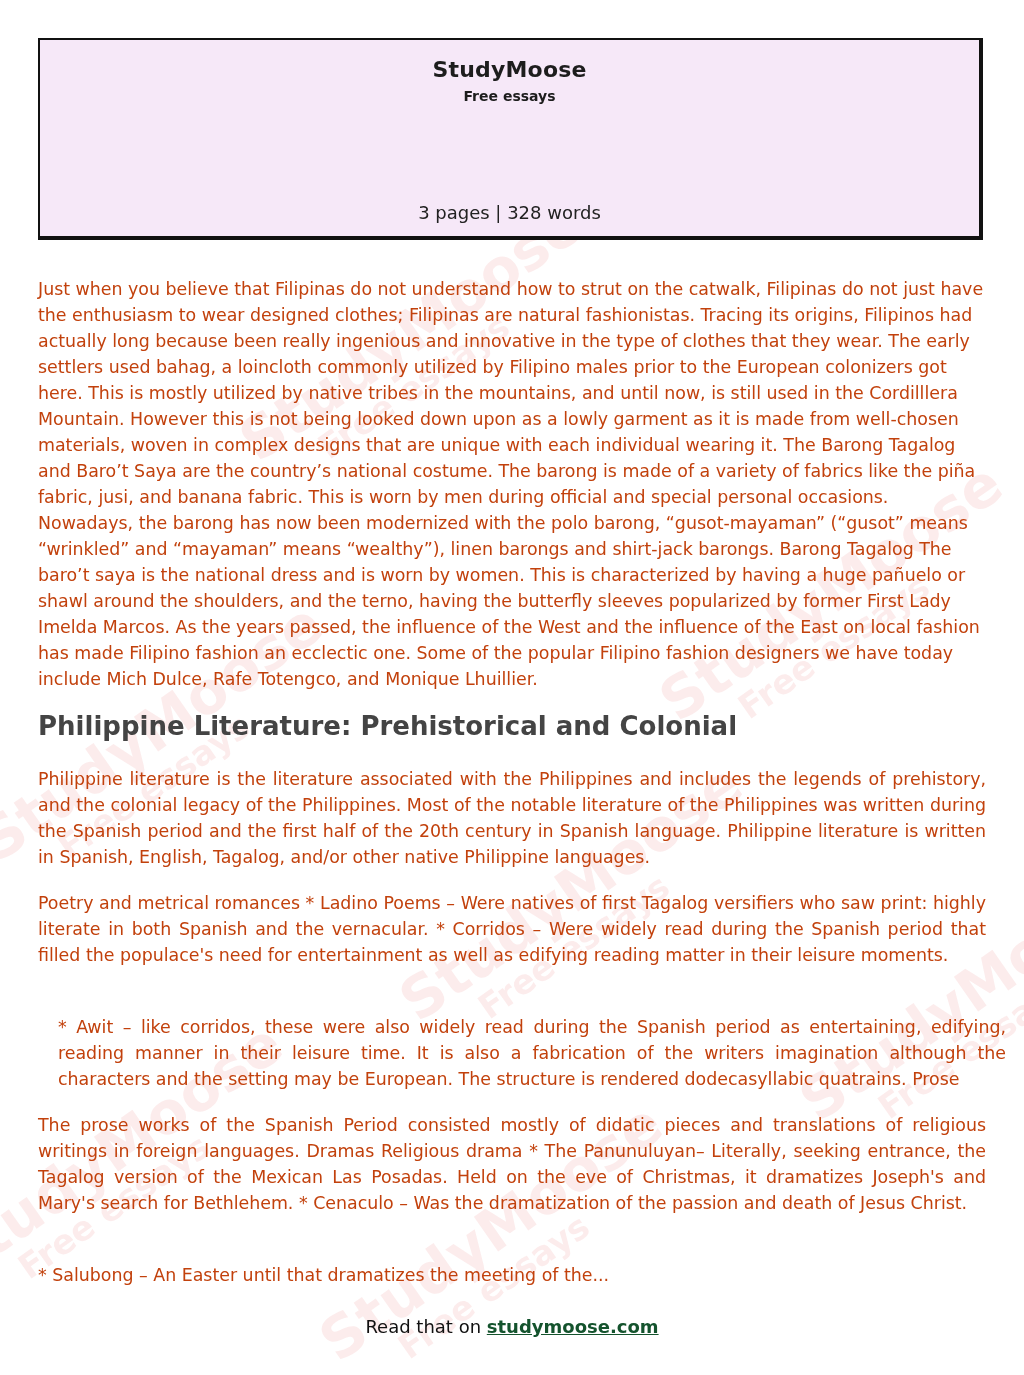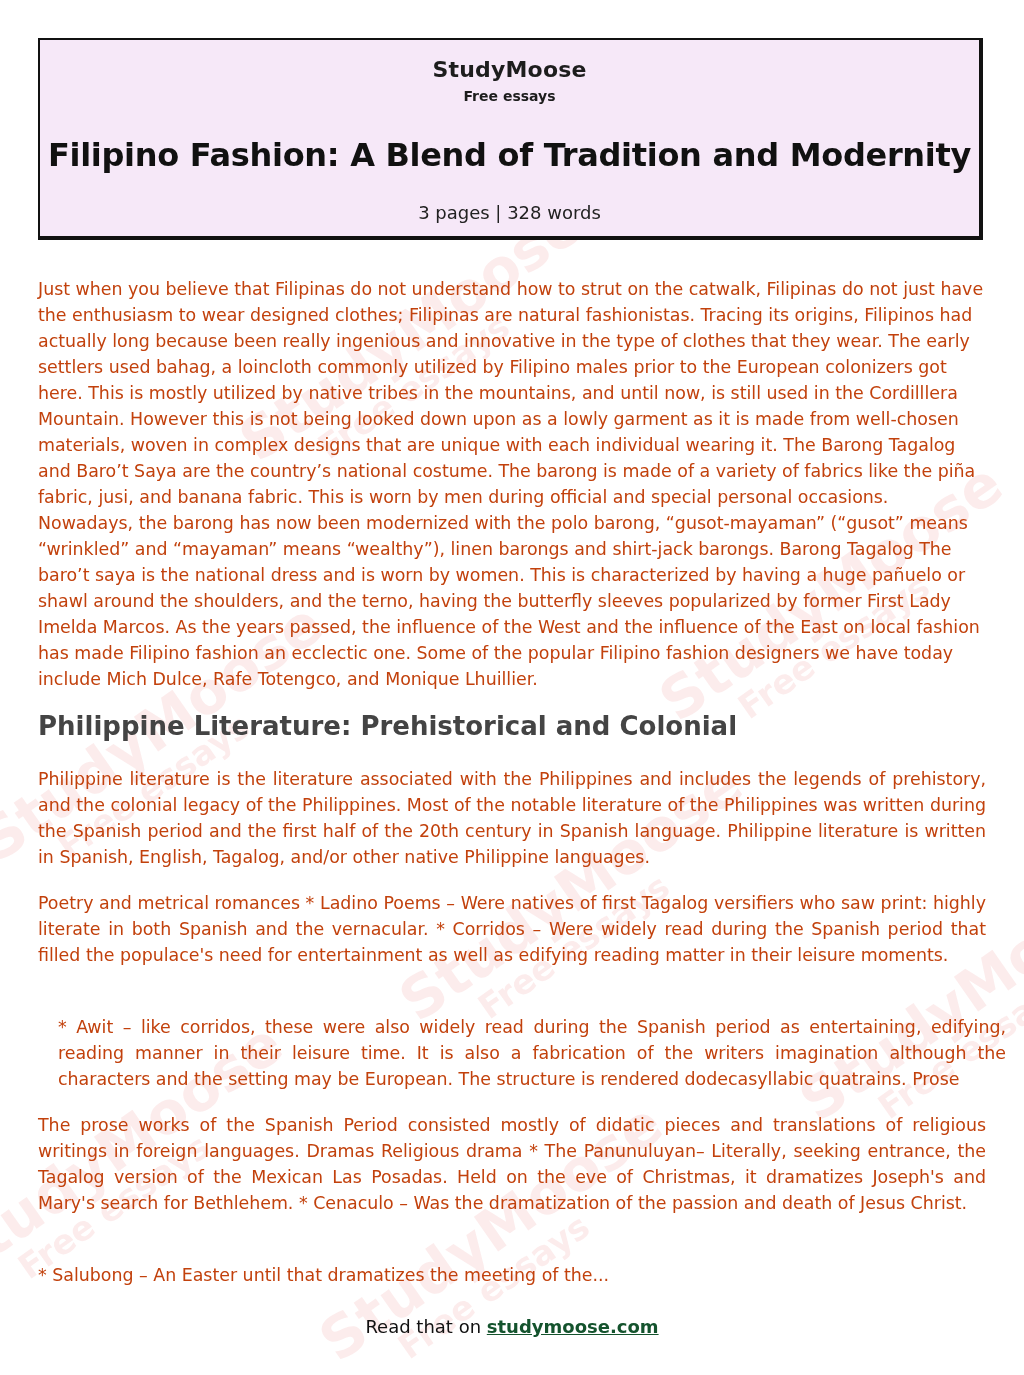--- a/index.html
+++ b/index.html
@@ -152,21 +152,20 @@
     <span class="wm-main">StudyMoose</span>
     <span class="wm-sub">Free essays</span>
   </div>
 </div>
 
 <div class="content">
 
   <div class="header-box">
     <div class="brand">StudyMoose</div>
     <div class="brand-sub">Free essays</div>
-    <h1 class="doc-title">Filipino Fashion: A Blend of Tradition and Modernity</h1>
     <div class="doc-meta">3 pages | 328 words</div>
   </div>
 
   <p class="body-text" style="top:276px;">Just when you believe that Filipinas do not understand how to strut on the catwalk, Filipinas do not just have the enthusiasm to wear designed clothes; Filipinas are natural fashionistas. Tracing its origins, Filipinos had actually long because been really ingenious and innovative in the type of clothes that they wear. The early settlers used bahag, a loincloth commonly utilized by Filipino males prior to the European colonizers got here. This is mostly utilized by native tribes in the mountains, and until now, is still used in the Cordilllera Mountain. However this is not being looked down upon as a lowly garment as it is made from well-chosen materials, woven in complex designs that are unique with each individual wearing it. The Barong Tagalog and Baro’t Saya are the country’s national costume. The barong is made of a variety of fabrics like the piña fabric, jusi, and banana fabric. This is worn by men during official and special personal occasions. Nowadays, the barong has now been modernized with the polo barong, “gusot-mayaman” (“gusot” means “wrinkled” and “mayaman” means “wealthy”), linen barongs and shirt-jack barongs. Barong Tagalog The baro’t saya is the national dress and is worn by women. This is characterized by having a huge pañuelo or shawl around the shoulders, and the terno, having the butterfly sleeves popularized by former First Lady Imelda Marcos. As the years passed, the influence of the West and the influence of the East on local fashion has made Filipino fashion an ecclectic one. Some of the popular Filipino fashion designers we have today include Mich Dulce, Rafe Totengco, and Monique Lhuillier.</p>
 
   <h2 class="section-heading">Philippine Literature: Prehistorical and Colonial</h2>
 
   <p class="body-text justify" style="top:766px;">Philippine literature is the literature associated with the Philippines and includes the legends of prehistory, and the colonial legacy of the Philippines. Most of the notable literature of the Philippines was written during the Spanish period and the first half of the 20th century in Spanish language. Philippine literature is written in Spanish, English, Tagalog, and/or other native Philippine languages.</p>
   <p class="body-text justify" style="top:890px;">Poetry and metrical romances * Ladino Poems – Were natives of first Tagalog versifiers who saw print: highly literate in both Spanish and the vernacular. * Corridos – Were widely read during the Spanish period that filled the populace's need for entertainment as well as edifying reading matter in their leisure moments.</p>
   <p class="body-text justify" style="top:1014px;margin-left:20px;">* Awit – like corridos, these were also widely read during the Spanish period as entertaining, edifying, reading manner in their leisure time. It is also a fabrication of the writers imagination although the characters and the setting may be European. The structure is rendered dodecasyllabic quatrains. Prose</p>

